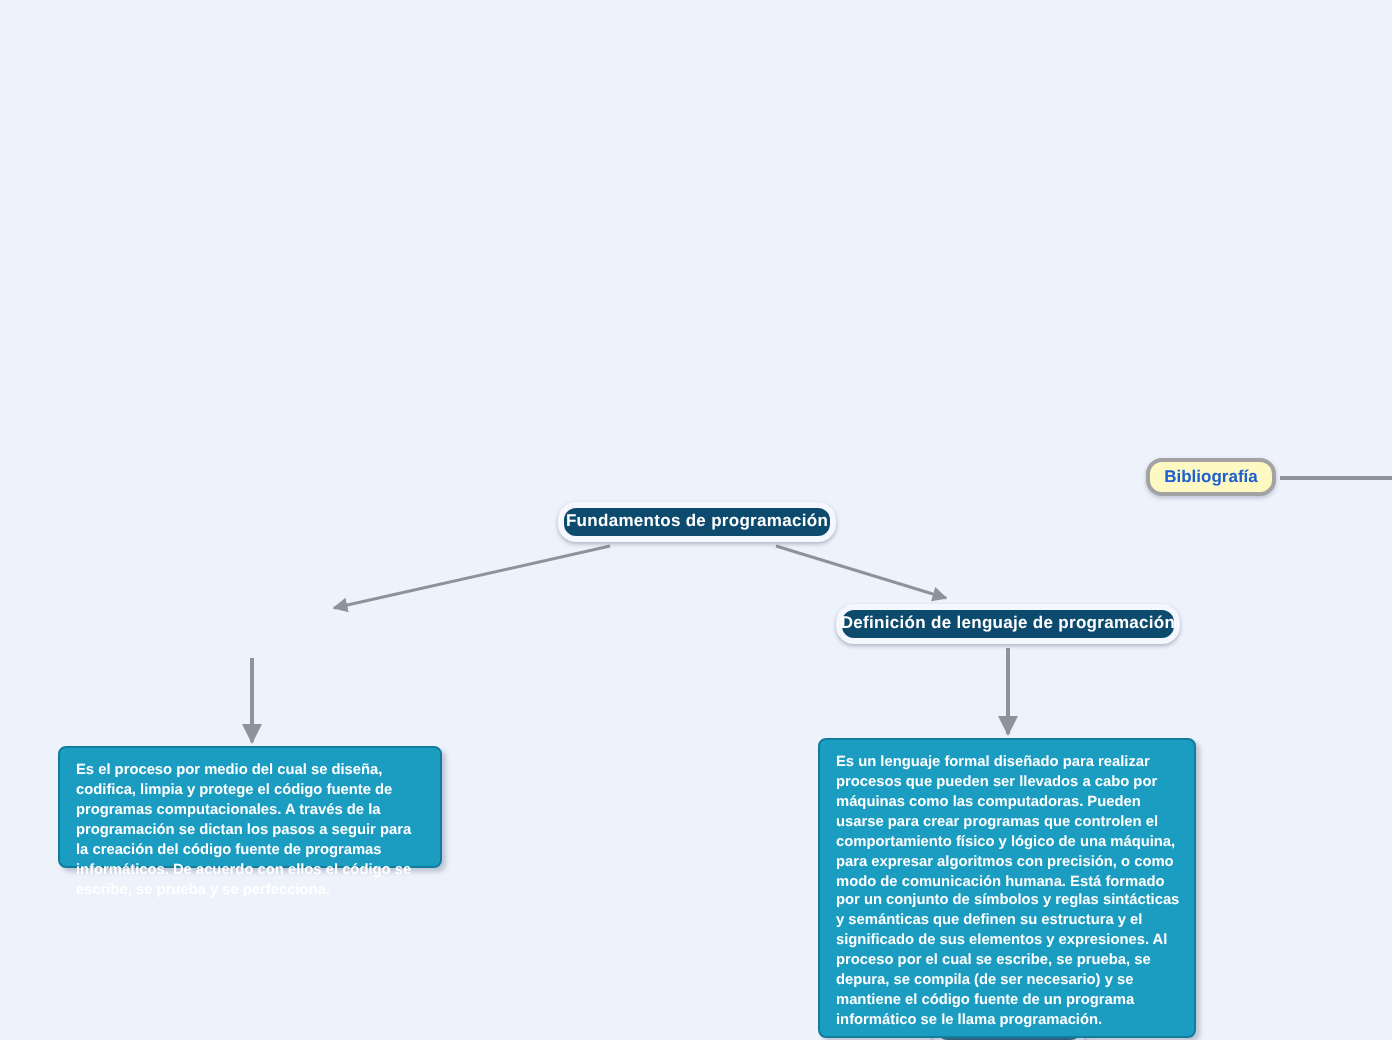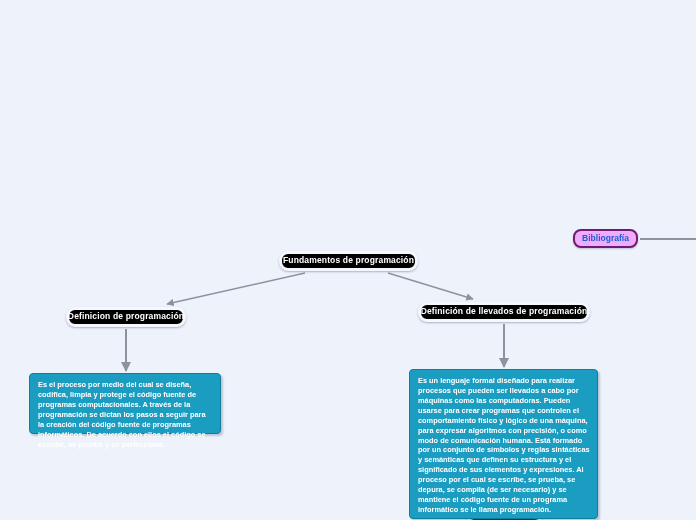--- a/index.html
+++ b/index.html
@@ -24,43 +24,43 @@
     top: 0;
     width: 696px;
     height: 520px;
     pointer-events: none;
   }
 
   
   .node {
     position: absolute;
     box-sizing: border-box;
-    background: #000000;
+    background: #0c4a6e;
     color: #ffffff;
     border: 3px solid #f4f7fd;
     border-radius: 9px;
     font-size: 8.5px;
     font-weight: bold;
     letter-spacing: .15px;
     text-align: center;
     line-height: 1.1;
     display: flex;
     align-items: center;
     justify-content: center;
     box-shadow: 0 1px 2px rgba(90,105,130,.45);
     white-space: nowrap;
   }
 
   
   .node-outline {
     position: absolute;
     box-sizing: border-box;
-    background: #f0abfc;
+    background: #fef9c3;
     color: #1b5fd0;
-    border: 2px solid #701a75;
+    border: 2px solid #a3a3a3;
     border-radius: 8px;
     font-size: 8.5px;
     font-weight: bold;
     text-align: center;
     line-height: 1.1;
     display: flex;
     align-items: center;
     justify-content: center;
     box-shadow: 0 1px 2px rgba(90,105,130,.35);
     white-space: nowrap;
@@ -112,23 +112,22 @@
 
     <line x1="504" y1="324" x2="504" y2="367" stroke="#8d939c" stroke-width="2" marker-end="url(#arrow)"></line>
 
     <line x1="504" y1="489" x2="504" y2="501" stroke="#8d939c" stroke-width="2" marker-end="url(#arrow)"></line>
 
     <line x1="640" y1="239" x2="696" y2="239" stroke="#8d939c" stroke-width="2"></line>
   </svg>
 
   <div id="node-root" class="node">Fundamentos de programación</div>
 
-  <div id="node-def-prog" class="node">Definicion de programación</div>
 
-  <div id="node-def-leng" class="node">Definición de llevados de programación</div>
+  <div id="node-def-leng" class="node">Definición de lenguaje de programación</div>
 
   <div id="node-tipos" class="node">Tipos de lenguaje</div>
 
   <div id="node-biblio" class="node-outline">Bibliografía</div>
 
   <div id="box-def-prog" class="textbox">Es el proceso por medio del cual se diseña, codifica, limpia y protege el código fuente de programas computacionales. A través de la programación se dictan los pasos a seguir para la creación del código fuente de programas informáticos. De acuerdo con ellos el código se escribe, se prueba y se perfecciona.</div>
 
   <div id="box-def-leng" class="textbox">Es un lenguaje formal diseñado para realizar procesos que pueden ser llevados a cabo por máquinas como las computadoras. Pueden usarse para crear programas que controlen el comportamiento físico y lógico de una máquina, para expresar algoritmos con precisión, o como modo de comunicación humana. Está formado por un conjunto de símbolos y reglas sintácticas y semánticas que definen su estructura y el significado de sus elementos y expresiones. Al proceso por el cual se escribe, se prueba, se depura, se compila (de ser necesario) y se mantiene el código fuente de un programa informático se le llama programación.</div>
 
 </div>

